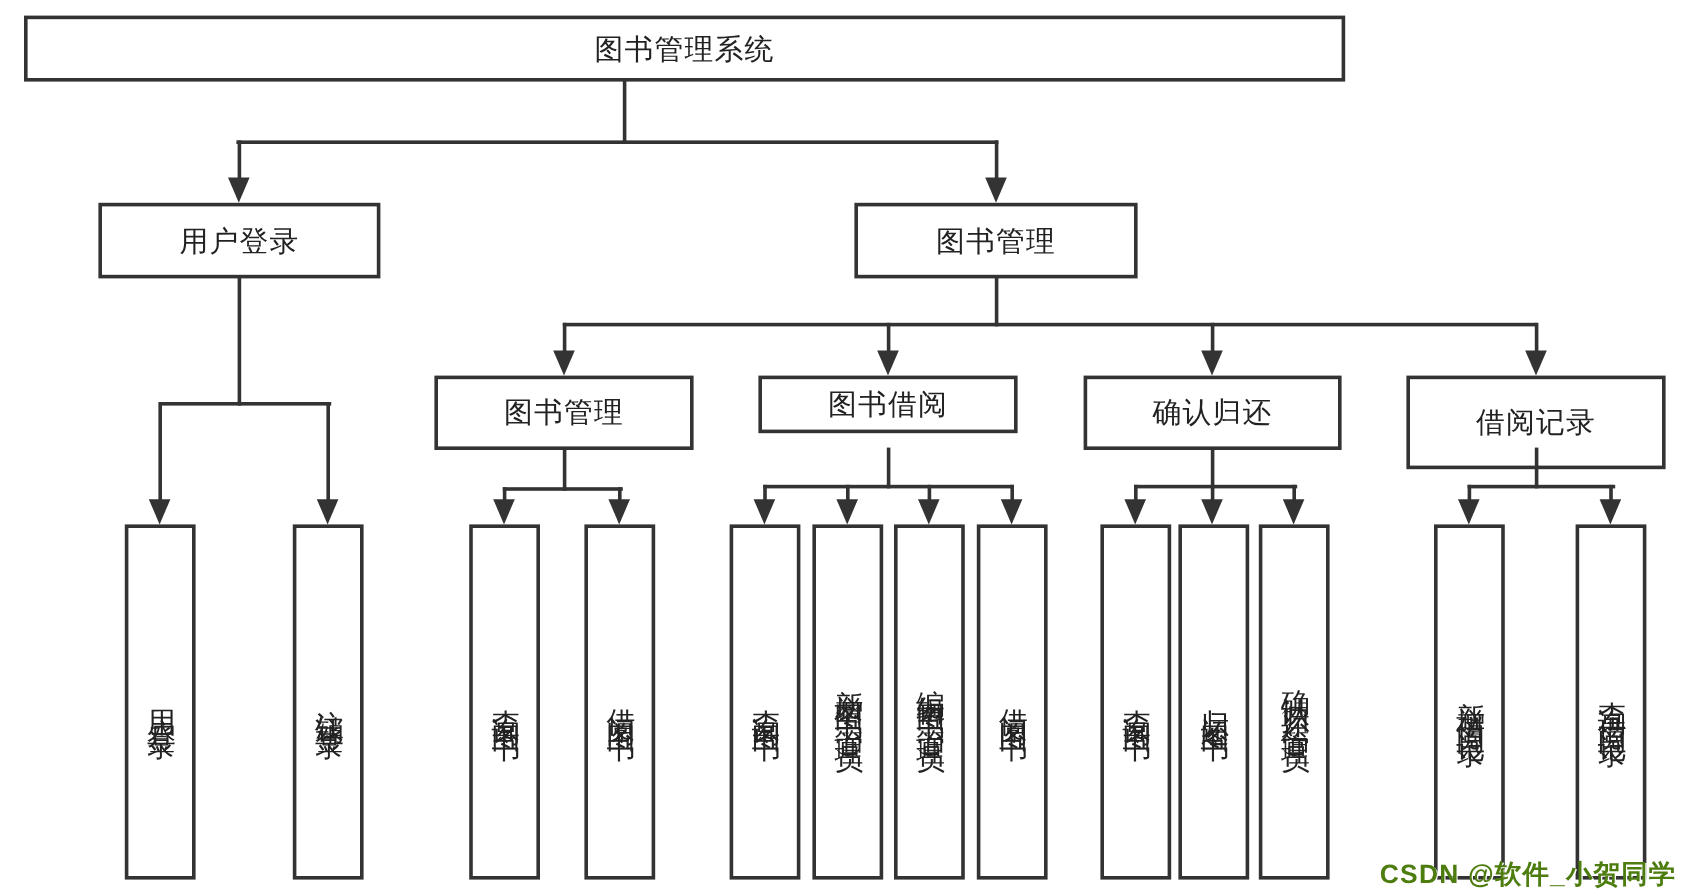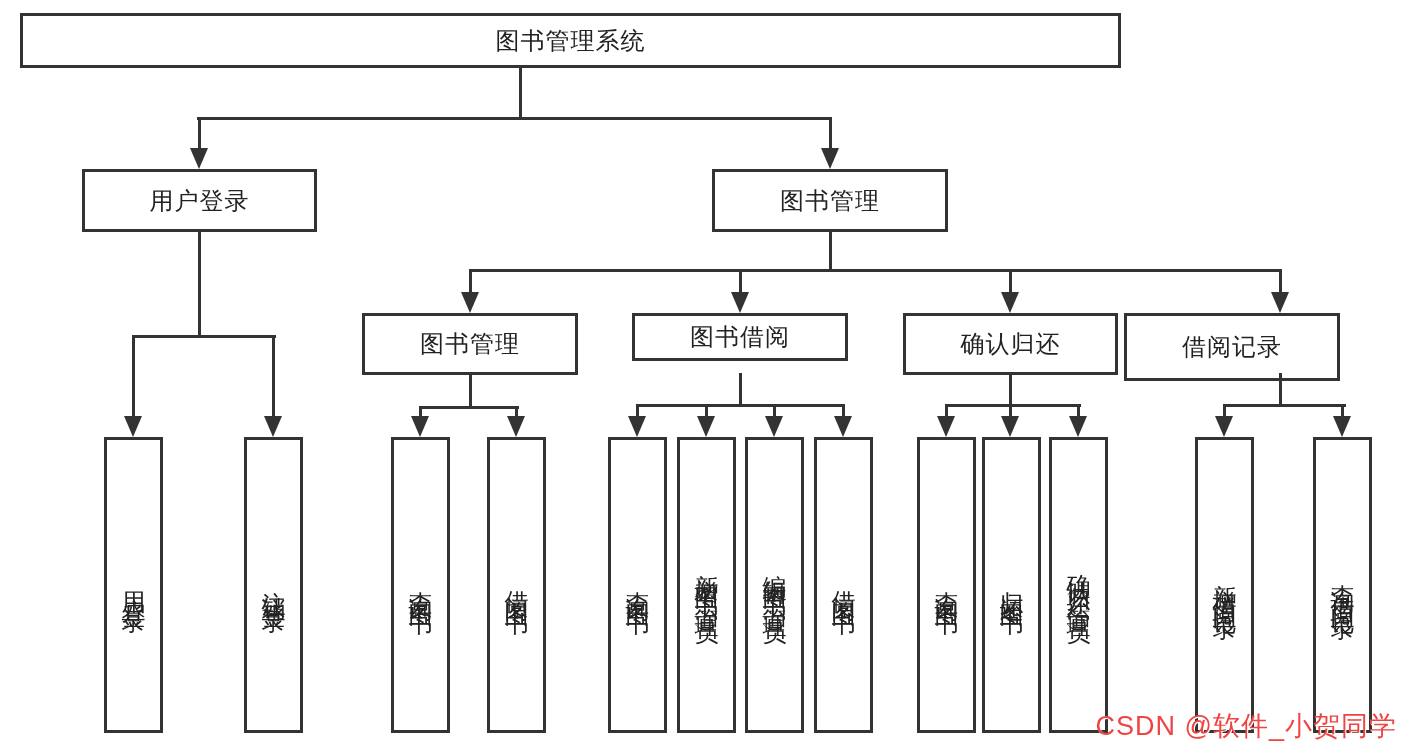--- a/index.html
+++ b/index.html
@@ -41,41 +41,42 @@
   .vl{position:absolute;width:3px;background:#333333;}
   .arr{
     position:absolute;width:0;height:0;
     border-left:9px solid transparent;
     border-right:9px solid transparent;
     border-top:21px solid #333333;
   }
   .watermark{
     position:absolute;
     right:8px;bottom:3px;
-    font-size:27px;
-    color:#ef4444;
+    font-size:22px;
+    color:#4d7c0f;
     letter-spacing:1px;
     text-shadow:1px 1px 0 #ffffff;
     white-space:nowrap;
+    font-weight:bold;
   }
 </style>
 </head>
 <body>
 
 <div class="canvas">
 
   <div class="node" style="left:20px;top:13px;width:1101px;height:55px">图书管理系统</div>
 
   <div class="node" style="left:82px;top:169px;width:235px;height:63px">用户登录</div>
   <div class="node" style="left:712px;top:169px;width:236px;height:63px">图书管理</div>
 
   <div class="node" style="left:362px;top:313px;width:216px;height:62px">图书管理</div>
   <div class="node" style="left:632px;top:313px;width:216px;height:48px">图书借阅</div>
   <div class="node" style="left:903px;top:313px;width:215px;height:62px">确认归还</div>
-  <div class="node" style="left:1124px;top:313px;width:216px;height:68px">借阅记录</div>
+  <div class="node" style="left:1172px;top:313px;width:216px;height:78px">借阅记录</div>
 
   <div class="vnode" style="left:104px;top:437px;width:59px;height:296px">用户登录</div>
   <div class="vnode" style="left:244px;top:437px;width:59px;height:296px">注销登录</div>
 
   <div class="vnode" style="left:391px;top:437px;width:59px;height:296px">查询图书</div>
   <div class="vnode" style="left:487px;top:437px;width:59px;height:296px">借阅图书</div>
 
   <div class="vnode" style="left:608px;top:437px;width:59px;height:296px">查询图书</div>
   <div class="vnode" style="left:677px;top:437px;width:59px;height:296px">新增图书（管理员）</div>
   <div class="vnode" style="left:745px;top:437px;width:59px;height:296px">编辑图书（管理员）</div>

